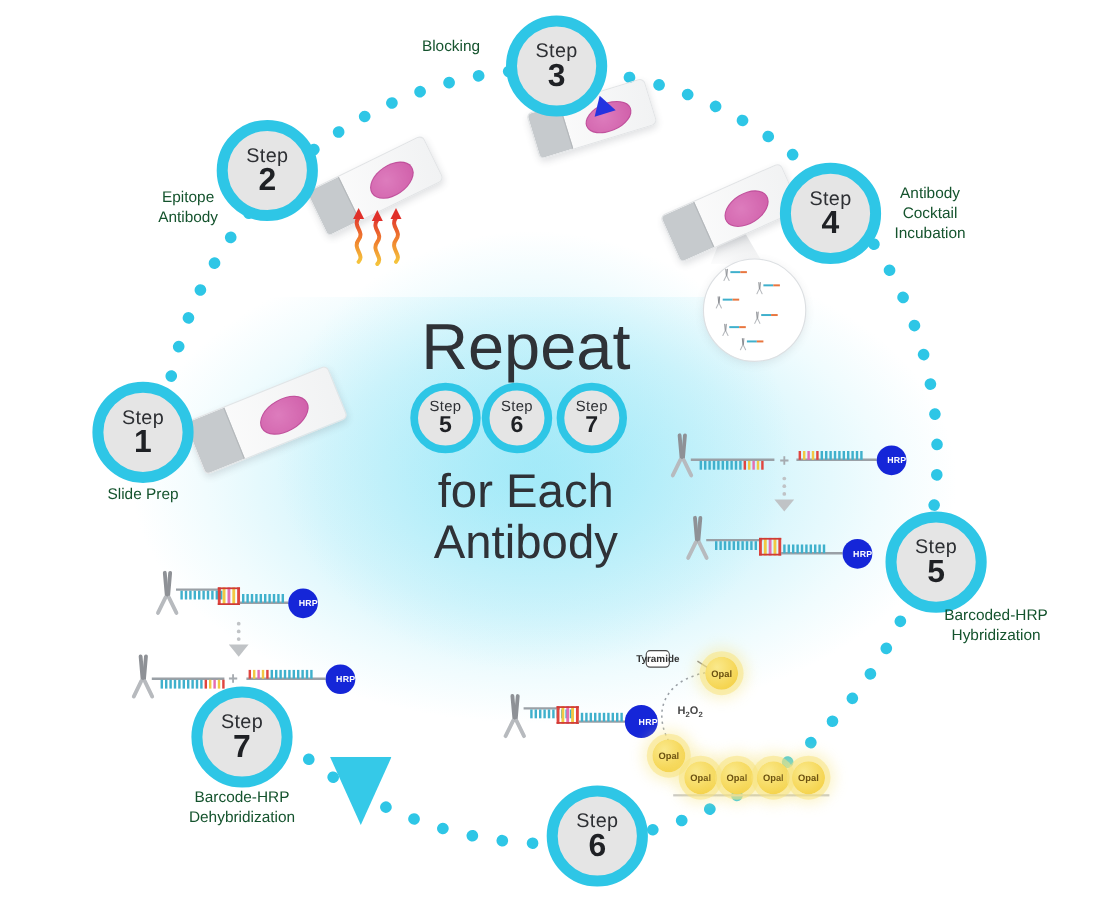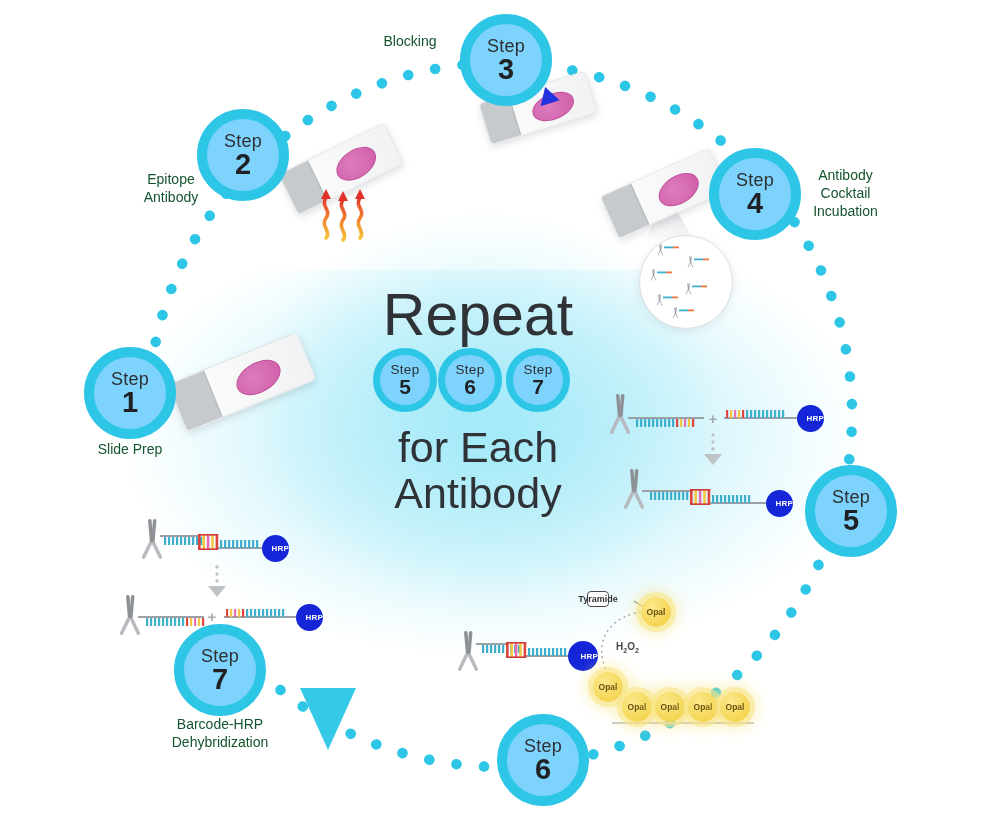--- a/index.html
+++ b/index.html
@@ -8,21 +8,21 @@
   .abs{position:absolute;}
   
   .beam{left:90px;top:270px;width:880px;height:520px;z-index:1;
     background:radial-gradient(ellipse 52% 52% at 46% 32%, rgba(138,227,246,.66), rgba(168,234,248,.45) 45%, rgba(200,243,251,.28) 66%, rgba(220,248,253,0) 82%);}
   .glow{left:250px;top:210px;width:470px;height:400px;z-index:1;
     background:radial-gradient(closest-side, rgba(150,231,247,.6), rgba(150,231,247,0));}
   .ring{left:0;top:0;width:1000px;height:839px;z-index:2;}
   .funnel{left:300px;top:688px;width:56px;height:62px;background:#35c9e8;z-index:2;
     clip-path:polygon(0 0,100% 0,50% 100%);}
   
-  .badge{box-sizing:border-box;width:92px;height:92px;border-radius:50%;background:#7dd3fc;
+  .badge{box-sizing:border-box;width:92px;height:92px;border-radius:50%;background:#e5e5e5;
     border:10px solid #2ec6e6;display:flex;flex-direction:column;align-items:center;justify-content:center;
     z-index:5;}
   .badge .t{font-size:18px;font-weight:500;color:#2d2f33;line-height:1;letter-spacing:.3px;}
   .badge .n{font-size:29px;font-weight:800;color:#1f2125;line-height:.95;margin-top:1px;}
   .badge.mini{width:64px;height:64px;border-width:7px;}
   .badge.mini .t{font-size:13.5px;}
   .badge.mini .n{font-size:21px;}
   .stepname{z-index:5;text-align:center;font-size:14px;font-weight:400;color:#14532d;line-height:18px;}
   
   .bigtitle{z-index:4;text-align:center;color:#2f3237;font-weight:400;}
@@ -340,18 +340,22 @@
     <div>Antibody</div>
     </div>
   <div class="abs stepname" style="left:355px;top:32px;width:110px;">
     <div>Blocking</div>
     </div>
   <div class="abs stepname" style="left:783px;top:166px;width:125px;">
     <div>Antibody</div>
     <div>Cocktail</div>
     <div>Incubation</div>
     </div>
+  <div class="abs stepname" style="left:813px;top:550px;width:185px;">
+    <div>Barcoded-HRP</div>
+    <div>Hybridization</div>
+    </div>
   <div class="abs stepname" style="left:140px;top:715px;width:160px;">
     <div>Barcode-HRP</div>
     <div>Dehybridization</div>
     </div>
 
 </div>
 
 </body></html>

